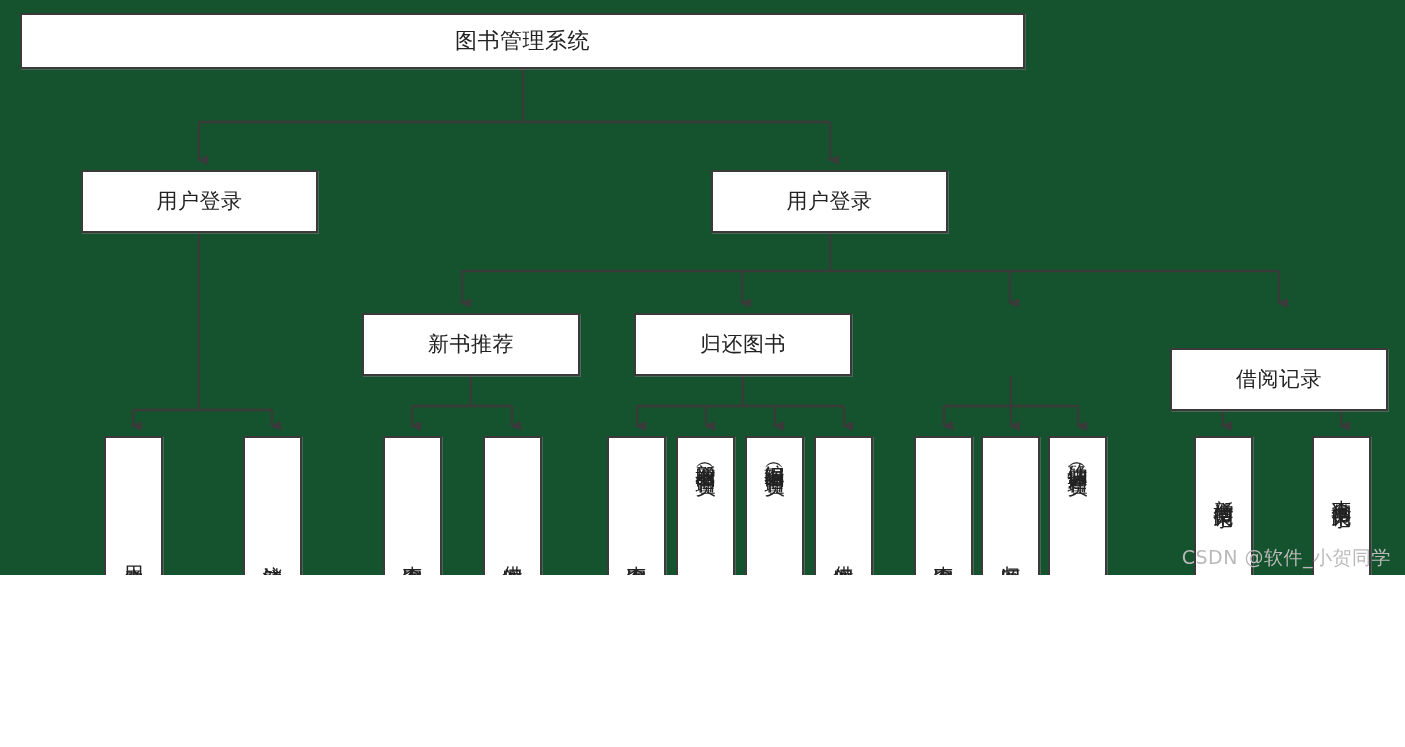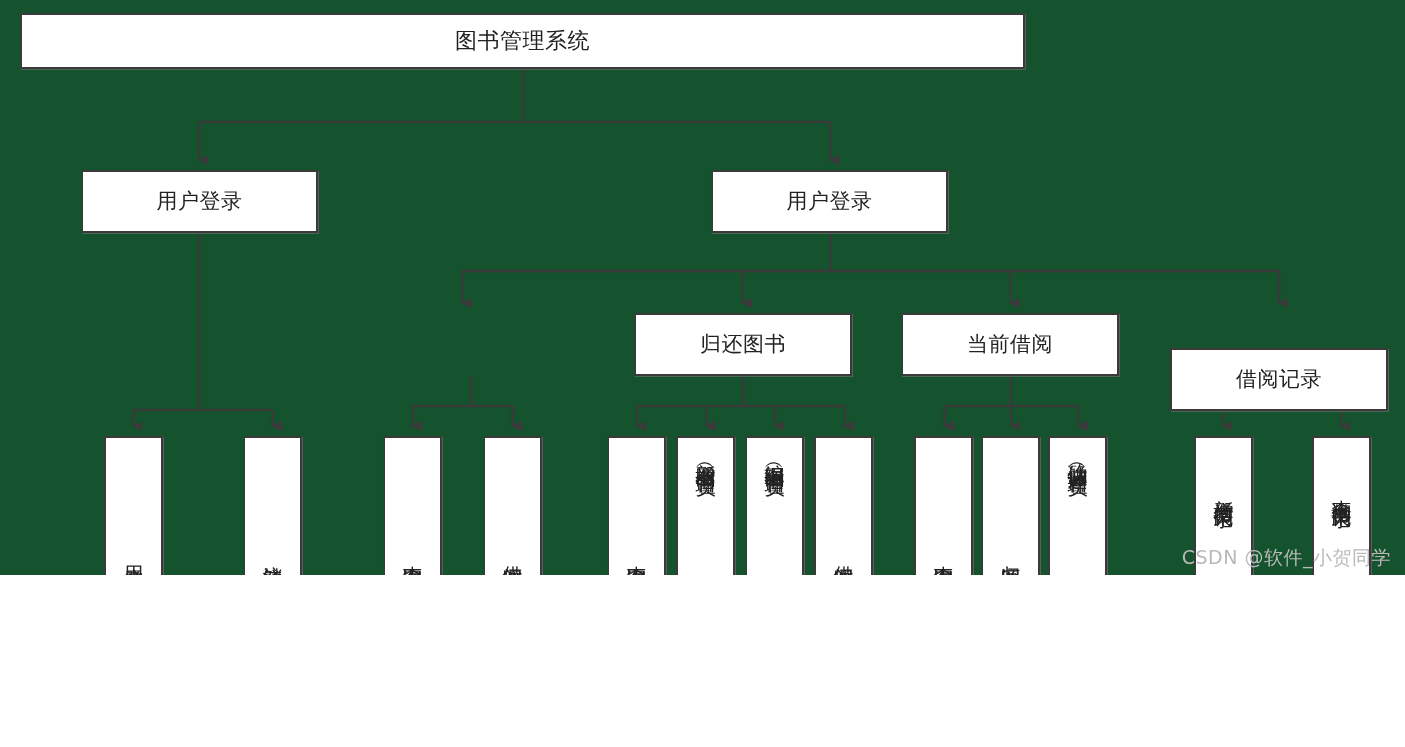--- a/index.html
+++ b/index.html
@@ -140,26 +140,26 @@
     <span class="label">图书管理系统</span>
   </div>
 
   <div class="node horiz" style="left:81px; top:170px; width:237px; height:63px;">
     <span class="label">用户登录</span>
   </div>
   <div class="node horiz" style="left:711px; top:170px; width:237px; height:63px;">
     <span class="label">用户登录</span>
   </div>
 
+  <div class="node horiz" style="left:362px; top:313px; width:218px; height:63px;">
+    <span class="label">新书推荐</span>
+  </div>
   <div class="node horiz" style="left:634px; top:313px; width:218px; height:63px;">
     <span class="label">归还图书</span>
   </div>
-  <div class="node horiz" style="left:901px; top:313px; width:218px; height:63px;">
-    <span class="label">当前借阅</span>
-  </div>
   <div class="node horiz" style="left:1170px; top:313px; width:218px; height:63px;margin-top:35px;">
     <span class="label">借阅记录</span>
   </div>
 
   <div class="node vert short" style="left:104px; top:436px; width:59px; height:297px;">
     <span class="label">用户登录</span>
   </div>
   <div class="node vert short" style="left:243px; top:436px; width:59px; height:297px;">
     <span class="label">注销登录</span>
   </div>

